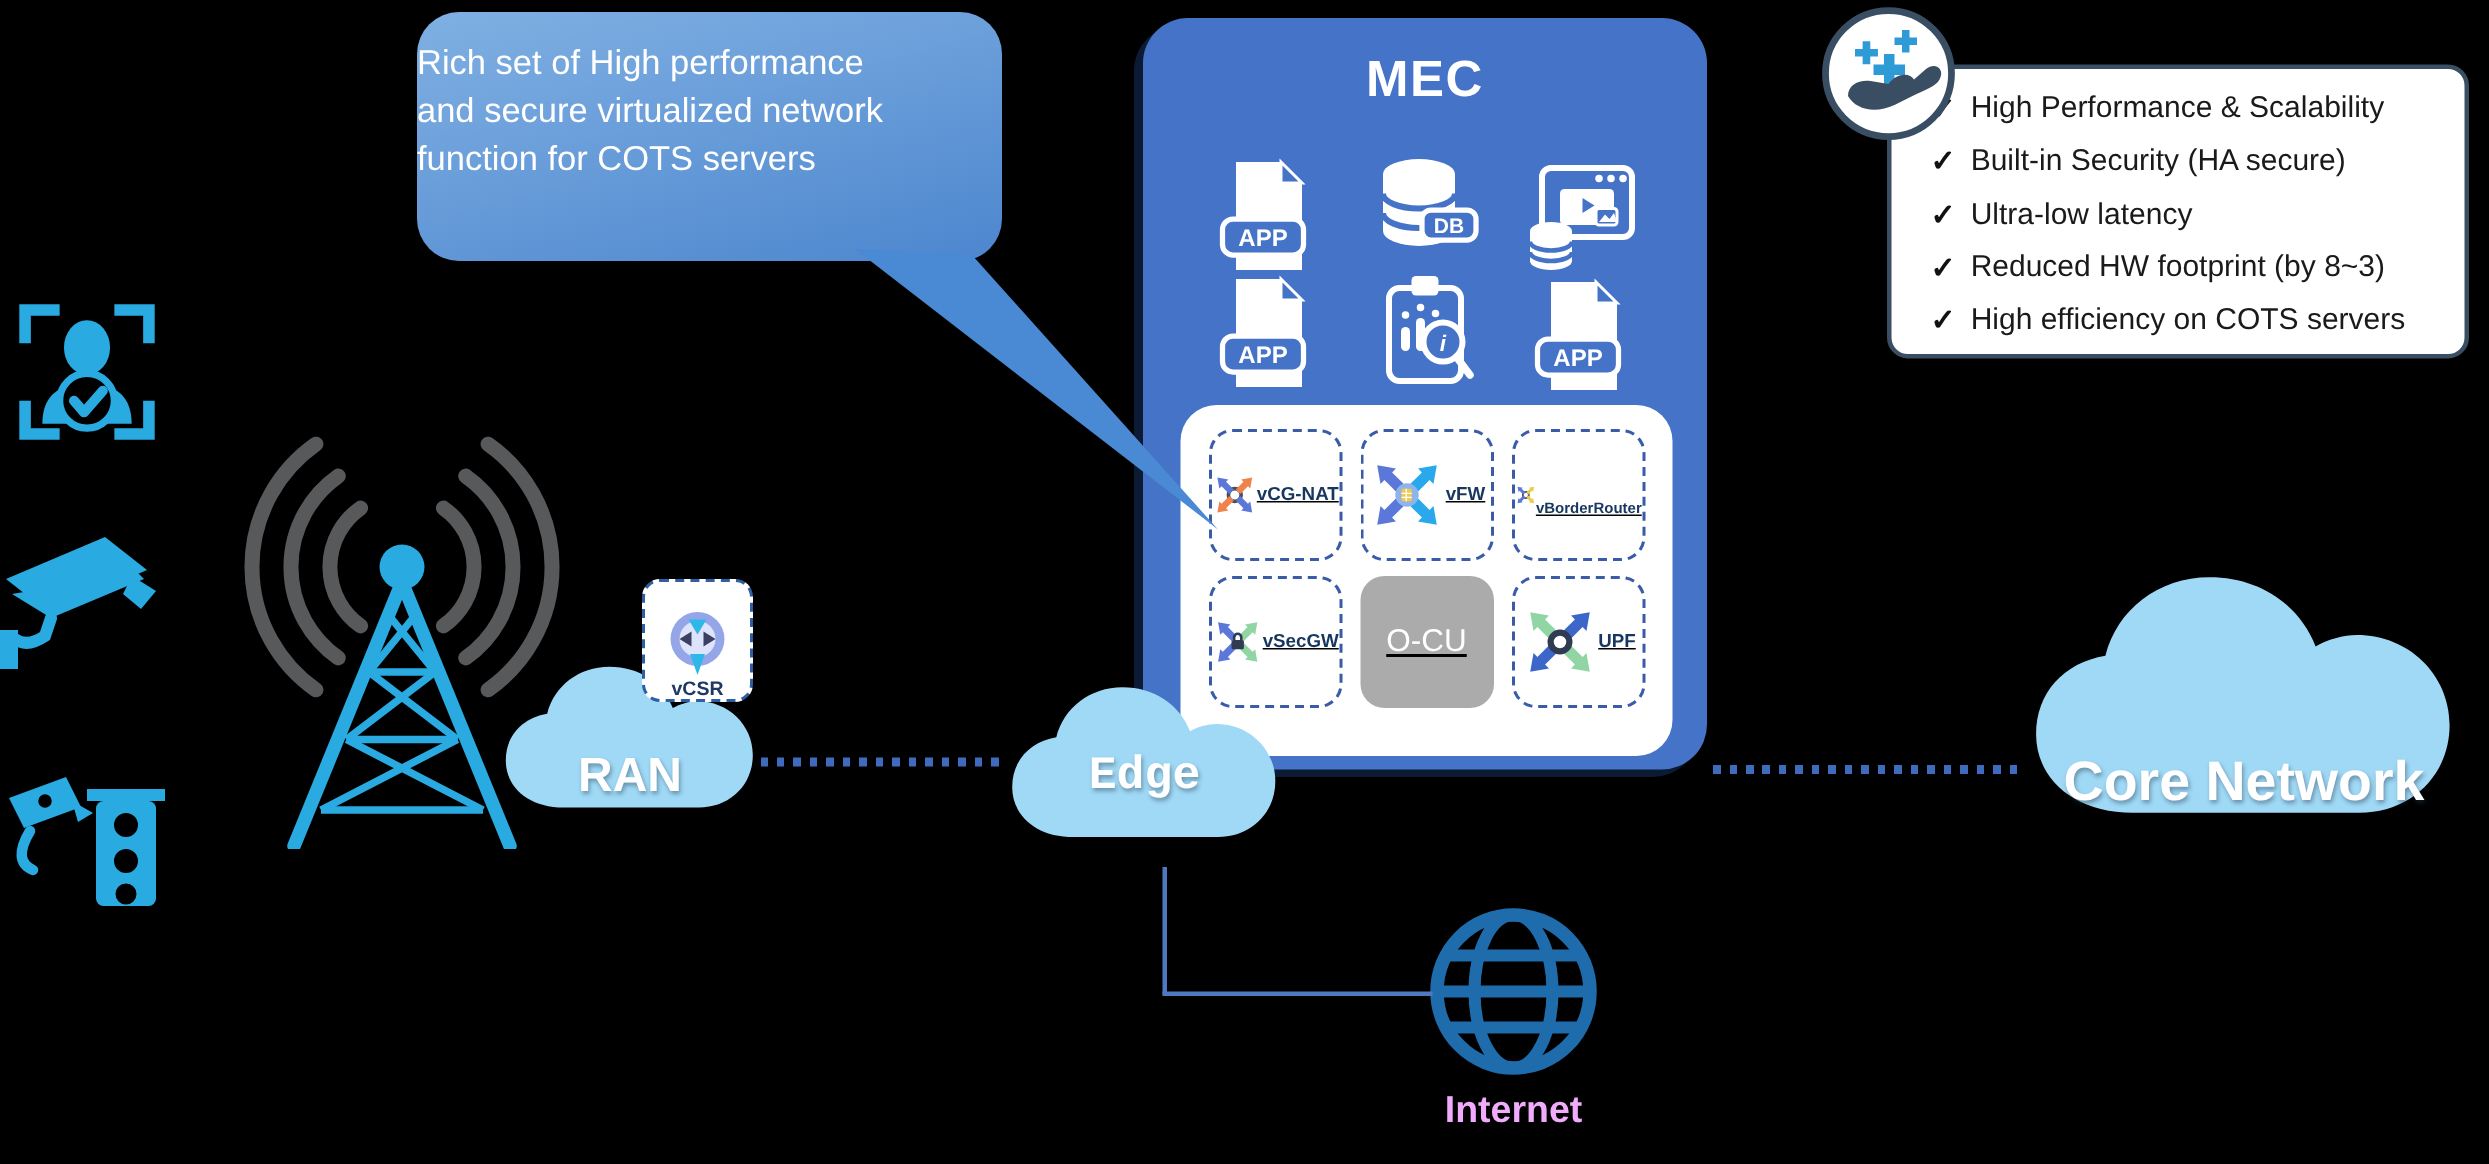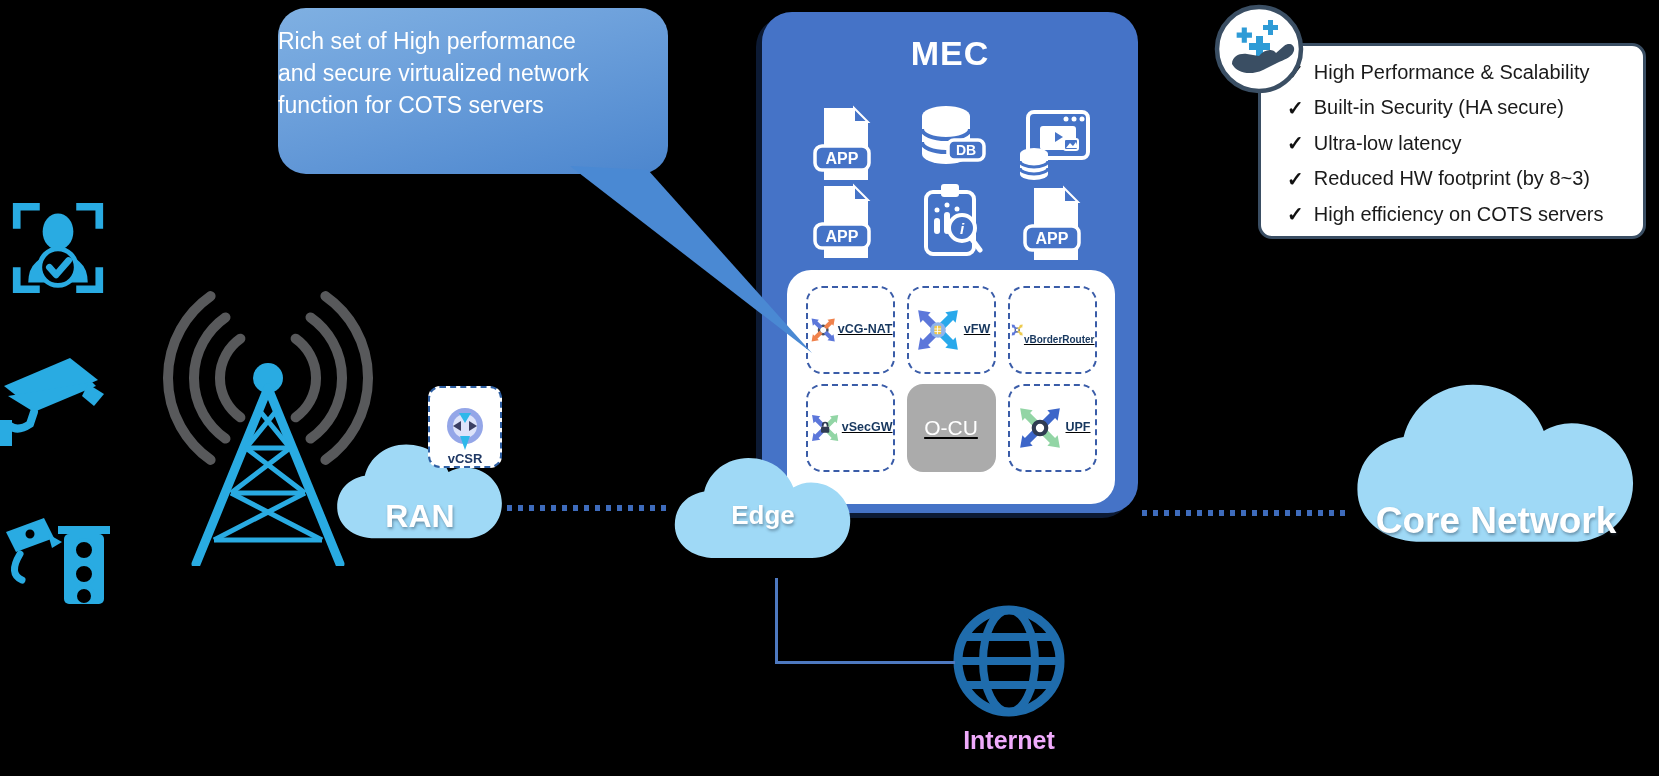--- a/index.html
+++ b/index.html
@@ -123,21 +123,21 @@
     <svg width="184" height="140" viewBox="0 0 200 132">
       <path d="M52 112 C26 112 10 97 10 78 C10 60 22 47 40 44 C45 24 63 10 85 10 C107 10 124 22 131 40 C136 37 143 35 149 35 C171 35 189 52 189 74 C189 96 172 112 150 112 Z" fill="#9FD9F6"></path>
     </svg>
     <div class="cloud-label" style="top:72px;font-size:32px;">RAN</div>
   </div>
 
   <div class="abs" style="left:665px;top:438px;width:196px;height:150px;z-index:24">
     <svg width="196" height="150" viewBox="0 0 200 132">
       <path d="M52 112 C26 112 10 97 10 78 C10 60 22 47 40 44 C45 24 63 10 85 10 C107 10 124 22 131 40 C136 37 143 35 149 35 C171 35 189 52 189 74 C189 96 172 112 150 112 Z" fill="#9FD9F6"></path>
     </svg>
-    <div class="cloud-label" style="top:62px;font-size:26px;">Edge</div>
+    <div class="cloud-label" style="top:62px;font-size:31px;font-family:Liberation Mono, monospace;">Edge</div>
   </div>
 
   <div class="abs" style="left:1342px;top:352px;width:308px;height:238px;z-index:6">
     <svg width="308" height="238" viewBox="0 0 200 132">
       <path d="M52 112 C26 112 10 97 10 78 C10 60 22 47 40 44 C45 24 63 10 85 10 C107 10 124 22 131 40 C136 37 143 35 149 35 C171 35 189 52 189 74 C189 96 172 112 150 112 Z" fill="#9FD9F6"></path>
     </svg>
     <div class="cloud-label" style="top:148px;font-size:37px;">Core Network</div>
   </div>
 
   <div class="abs dotline" style="left:507px;top:505px;width:160px;"></div>

